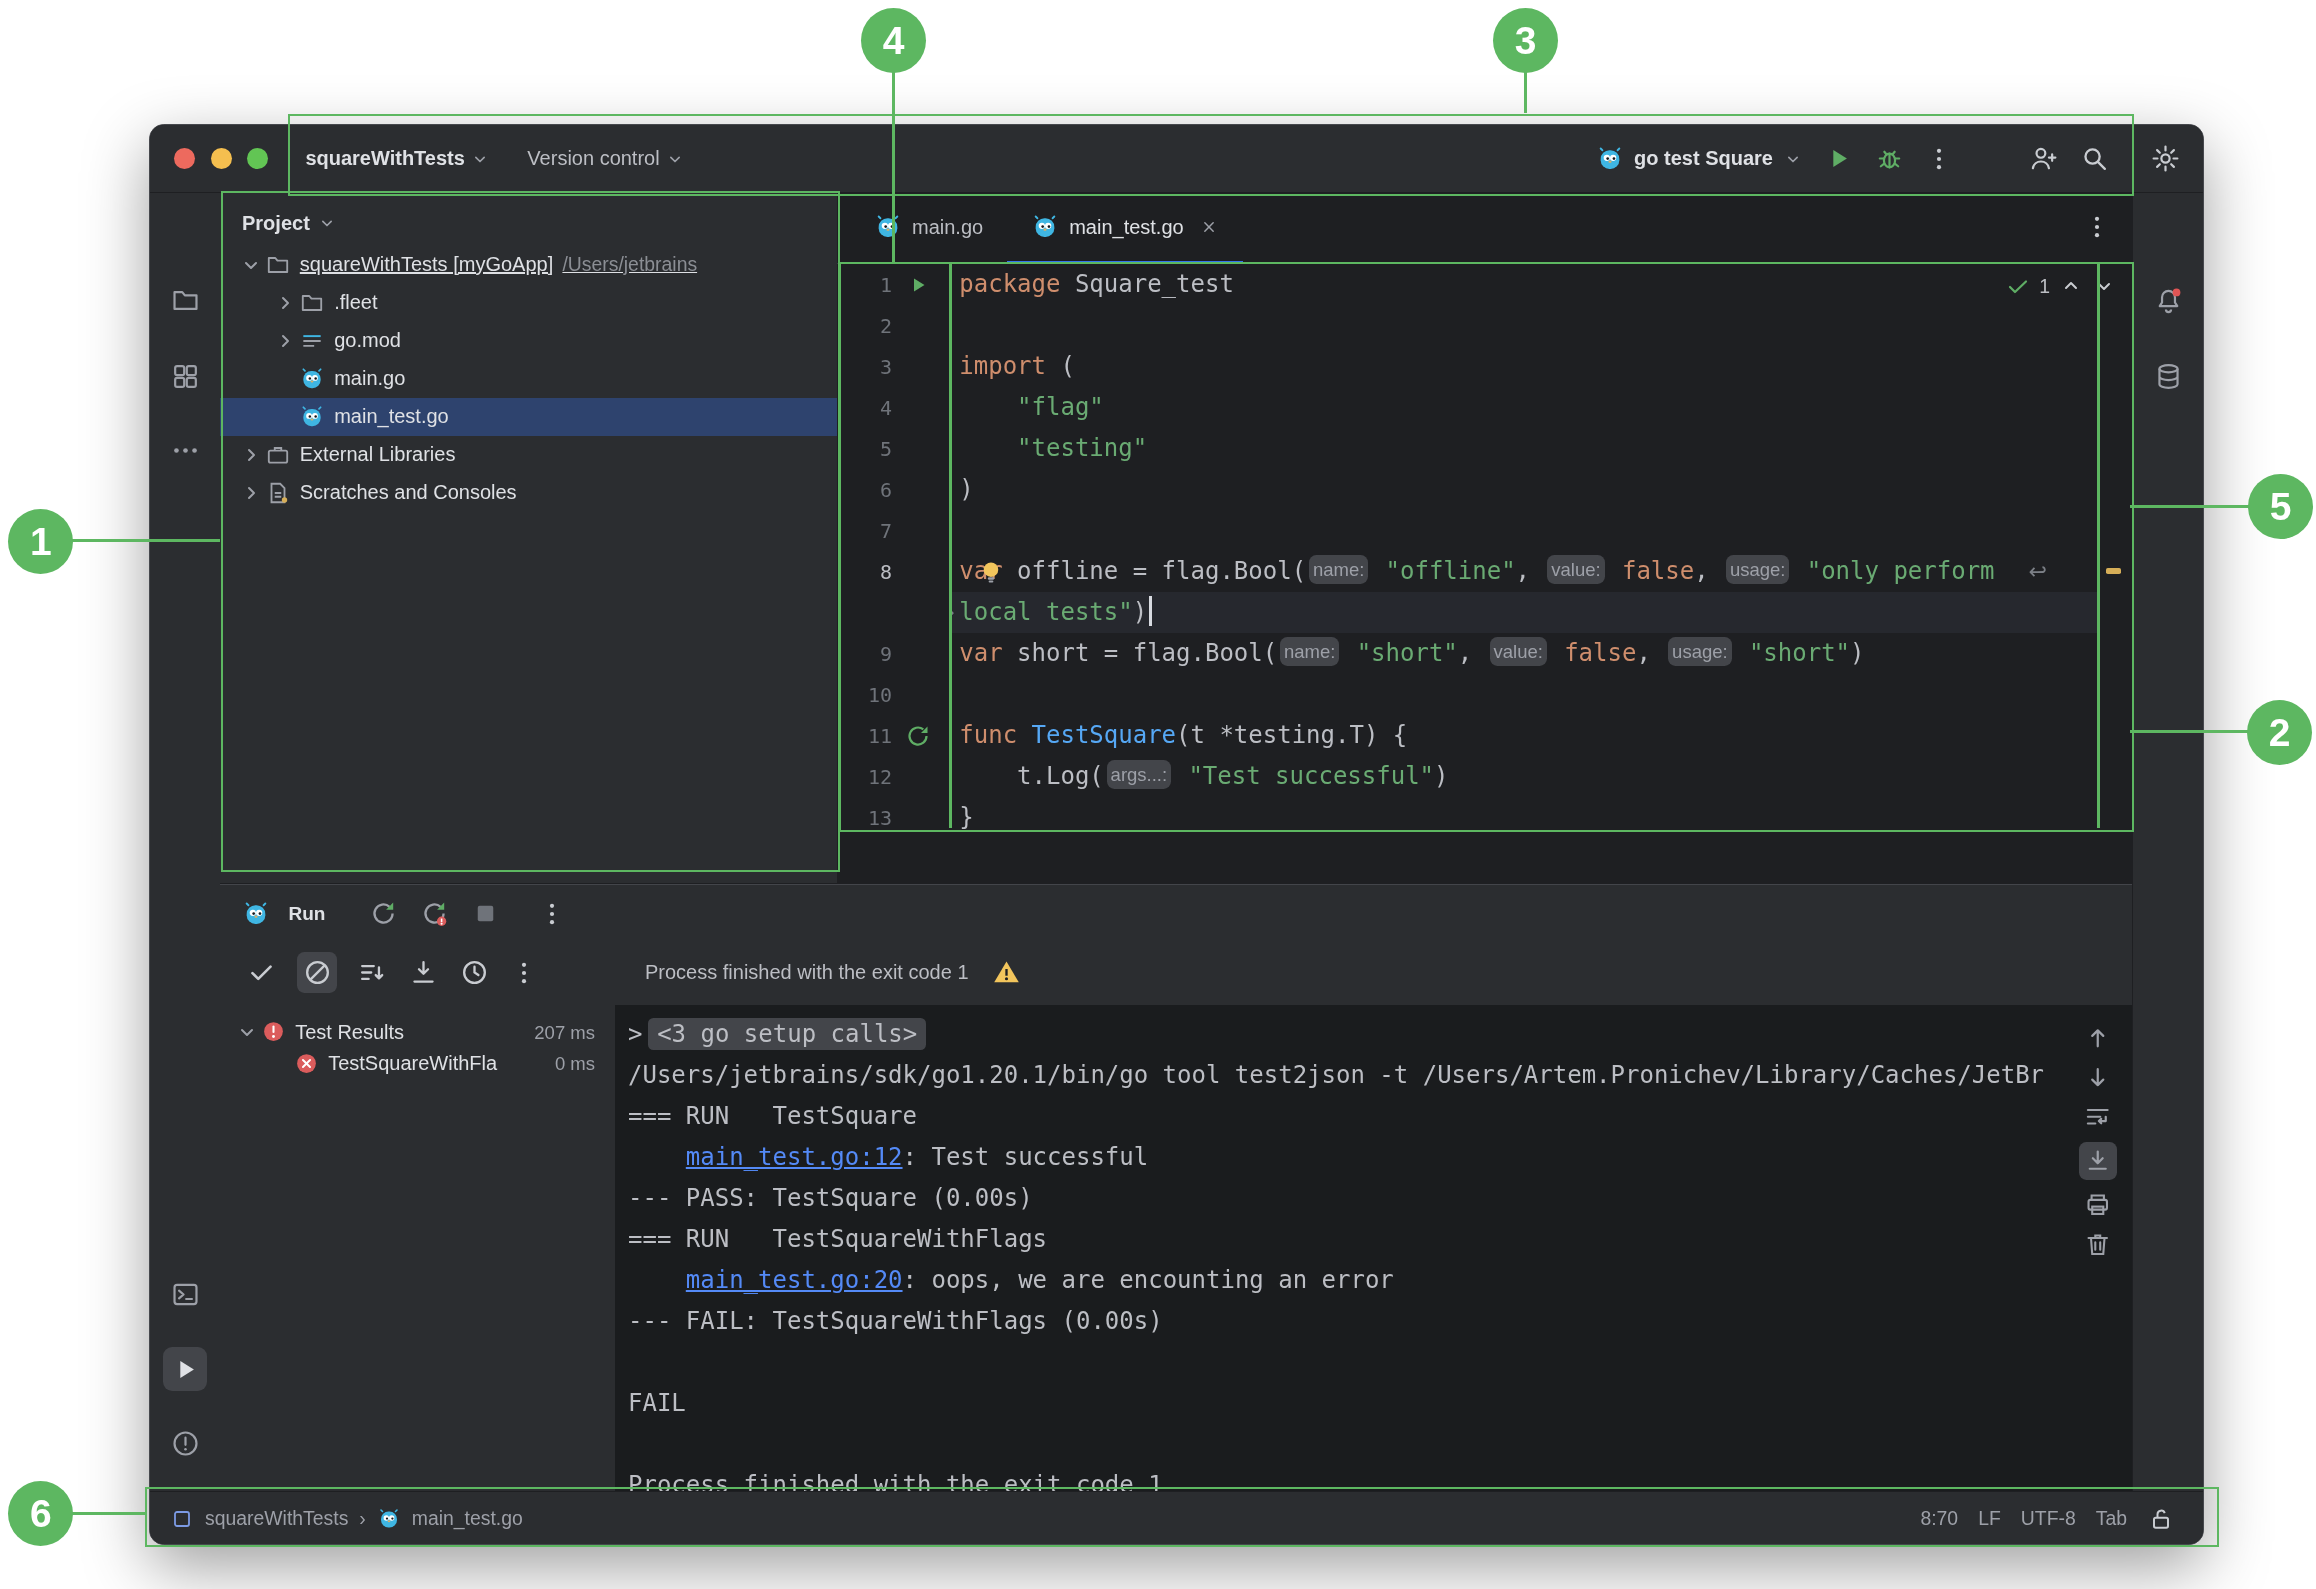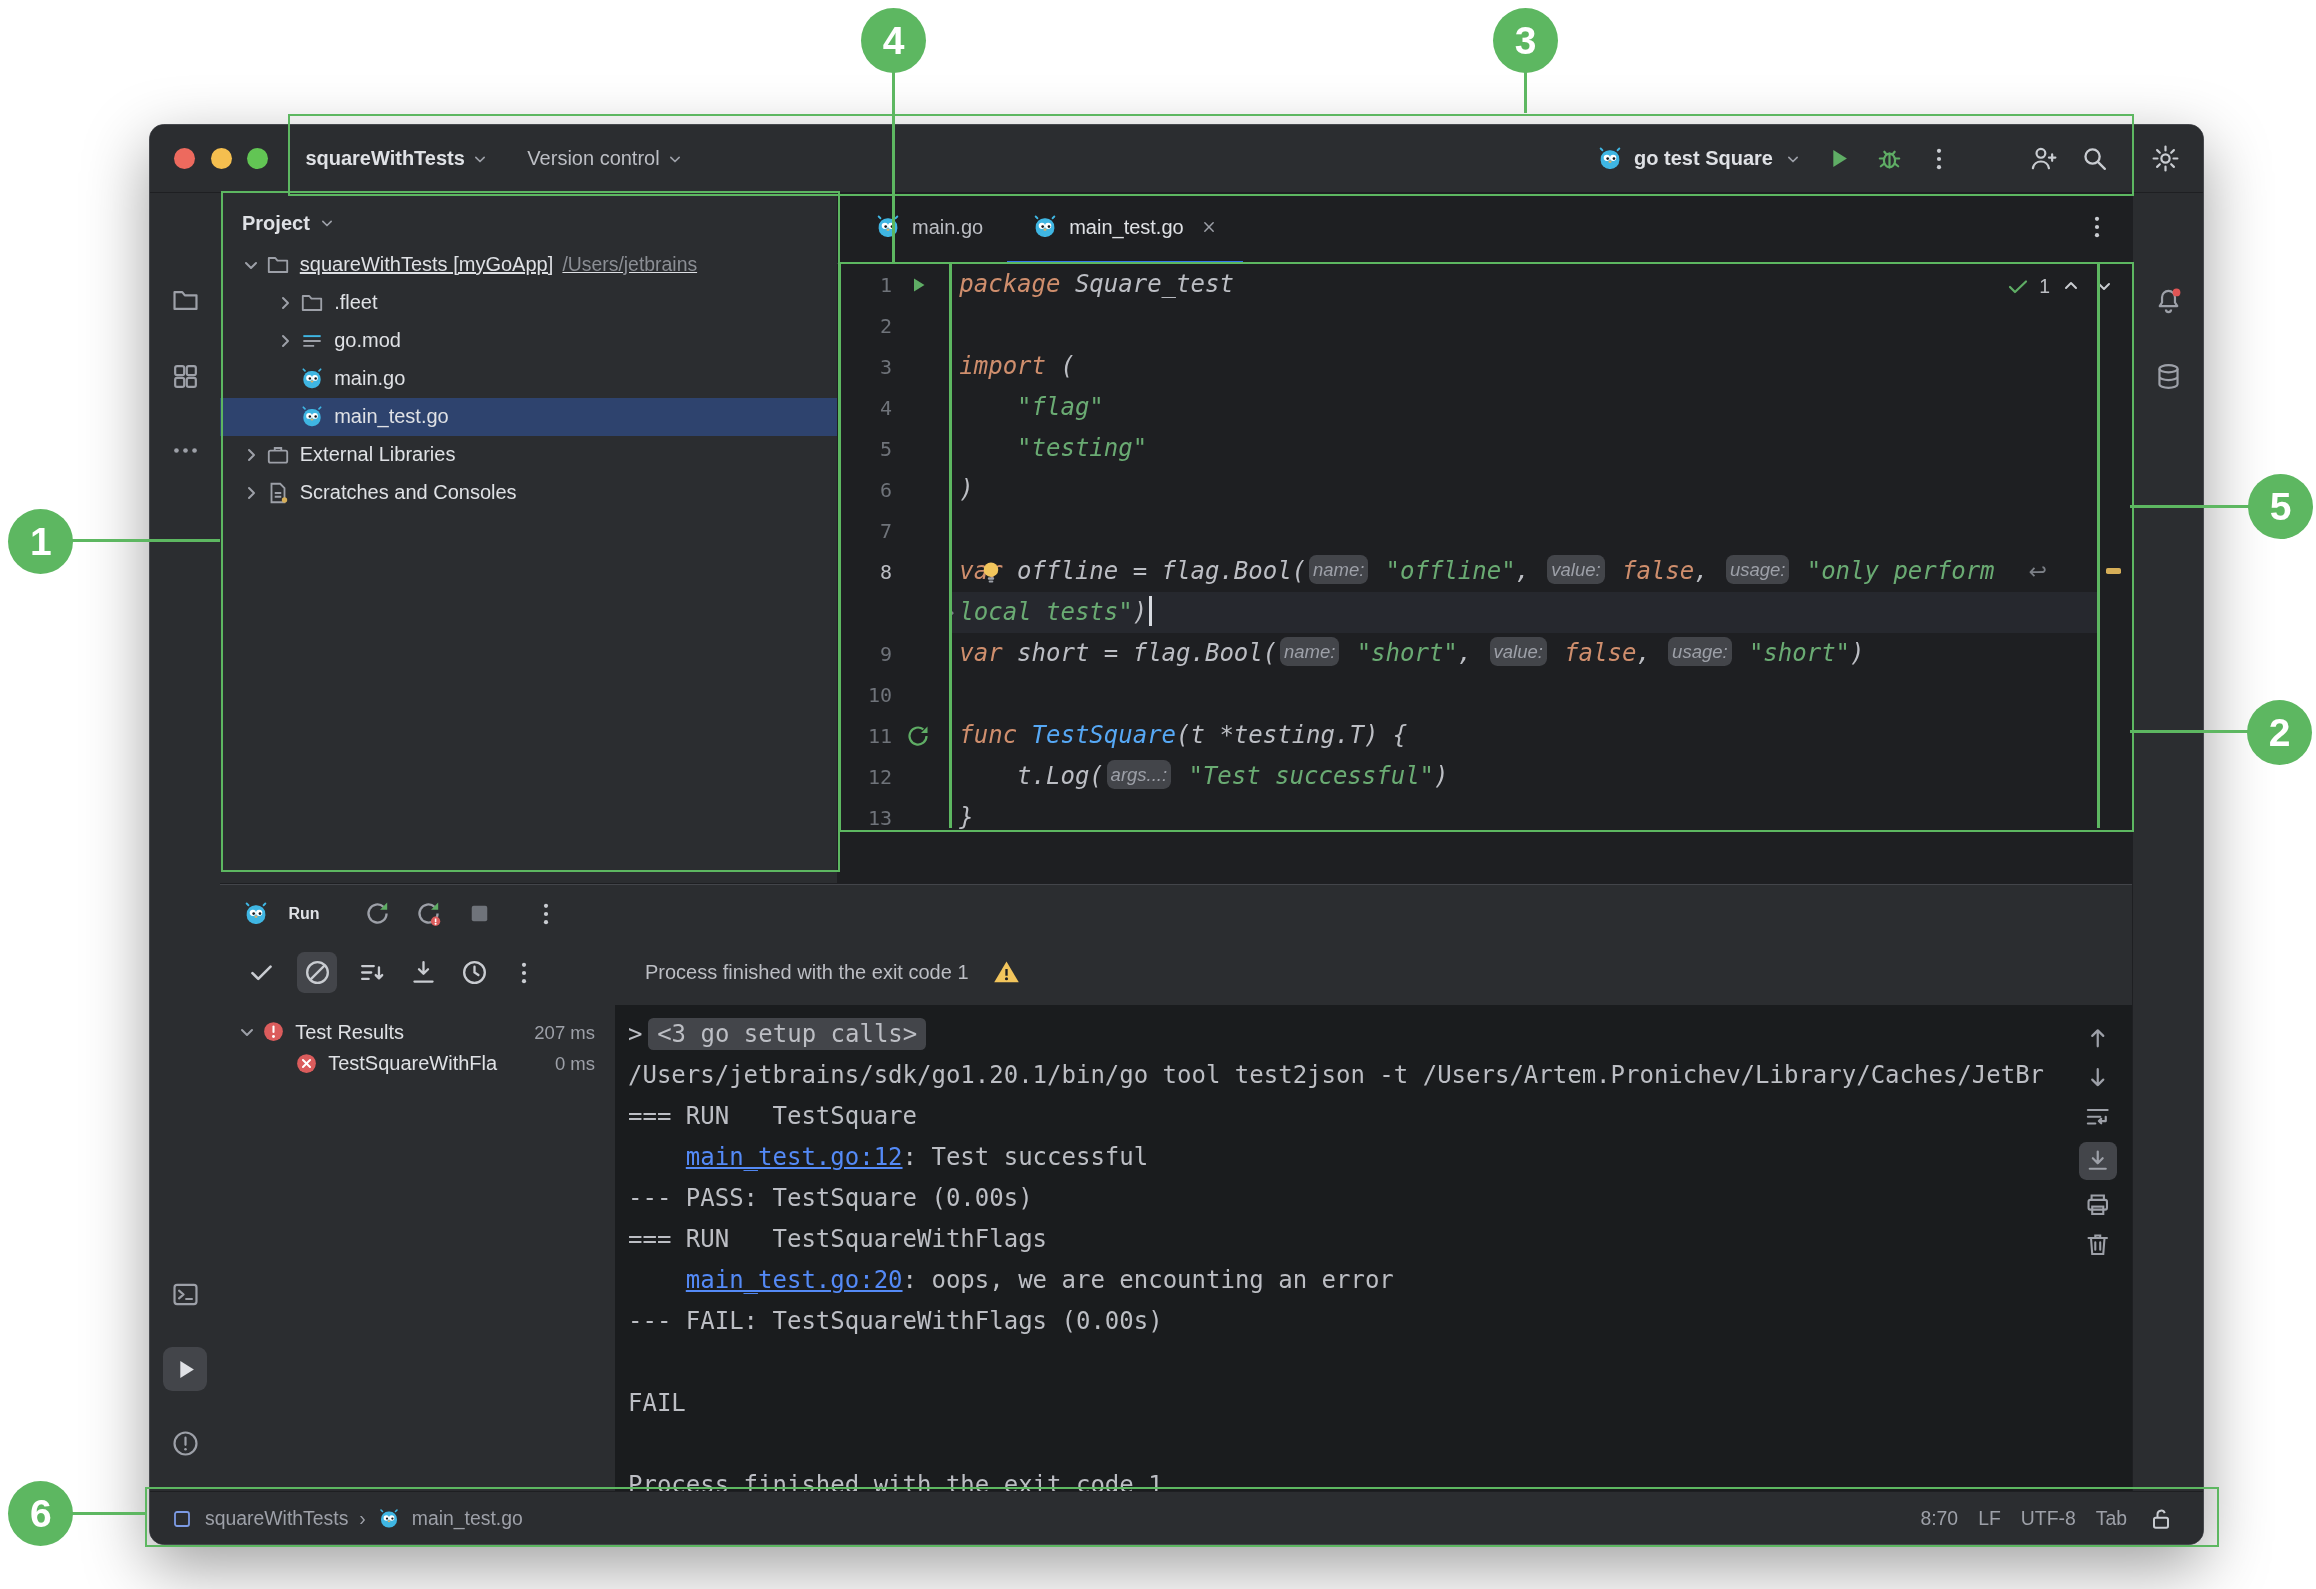--- a/index.html
+++ b/index.html
@@ -47,39 +47,39 @@
   .tab.active{color:#dfe1e5;border-bottom-color:#3574f0;}
   .tab .close{width:20px;height:20px;color:#9da0a8;margin-left:5.5px;}
   .tab-kebab{position:absolute;right:22px;top:20px;}
   .editor-body{position:absolute;left:0;top:71px;right:0;bottom:0;display:flex;overflow:hidden;}
   .gutter{width:114px;flex:none;}
   .gut-row{height:41px;display:flex;align-items:center;}
   .gut-num{width:55px;text-align:right;font:20px "DejaVu Sans Mono",monospace;color:#6f737a;flex:none;}
   .gut-num.cur{color:#bcbec4;}
   .gut-ic{width:52px;display:flex;justify-content:center;flex:none;}
   .gut-ic .ic{width:24px;height:24px;}
-  .code{flex:1;position:relative;overflow:hidden;font-style:italic;}
+  .code{flex:1;position:relative;overflow:hidden;}
   .code-line{height:41px;line-height:41px;white-space:pre;font-family:"DejaVu Sans Mono",monospace;font-size:24px;padding-left:8.3px;position:relative;}
   .caret-row{background:#26282e;}
   .c-kw{color:#cf8e6d}.c-str{color:#6aab73}.c-def{color:#bcbec4}.c-fn{color:#56a8f5}
   .chip{display:inline-block;background:#43454a;color:#9da0a8;border-radius:7.4px;padding:0 4px;font-family:"Liberation Sans",sans-serif;font-size:18.5px;line-height:29px;vertical-align:2.8px;margin:0 2.8px;}
   .cursor{display:inline-block;width:2.8px;height:29.5px;background:#d7dae0;vertical-align:-5.5px;margin-left:1.8px;}
   .wrap-arr{position:absolute;color:#7b7f86;font-size:22px;font-family:"DejaVu Sans",sans-serif;}
   .wrap-end{right:52px;top:0;}
   .wrap-start{left:-14.8px;top:0;}
   .bulb{position:absolute;left:26px;top:6.5px;width:28px;height:28px;}
   .scrollstrip{width:34px;flex:none;position:relative;}
   .scroll-mark{position:absolute;left:7.4px;top:304px;width:14.8px;height:5.5px;background:#d6ae58;border-radius:1.8px;}
   .inspection{position:absolute;right:16.6px;top:81px;display:flex;align-items:center;gap:9.2px;color:#bcbec4;font-size:19.4px;z-index:5;}
   .inspection .ic{width:24px;height:24px;}
 
   
   .runpanel{left:70px;top:759px;width:1912px;height:607px;background:#2b2d30;border-top:0.9px solid #43454a;}
   .rp-header{position:absolute;left:0;top:0;right:0;height:57px;display:flex;align-items:center;gap:18.5px;padding-left:22px;}
-  .rp-title{font-size:16px;font-weight:bold;color:#dfe1e5;}
+  .rp-title{font-size:19px;font-weight:bold;color:#dfe1e5;}
   .rp-icons{display:flex;align-items:center;gap:20px;margin-left:24px;}
   .rp-toolbar{position:absolute;left:0;top:57px;height:61px;display:flex;align-items:center;gap:20px;padding-left:26px;}
   .pill{background:#43454a;border-radius:7.4px;padding:4.6px;}
   .rp-status{position:absolute;left:425px;top:57px;height:61px;display:flex;align-items:center;gap:22px;color:#bcbec4;font-size:20px;}
   .test-tree{position:absolute;left:0;top:120px;width:395px;bottom:0;overflow:hidden;}
   .test-row{display:flex;align-items:center;height:39px;font-size:20px;color:#dfe1e5;white-space:nowrap;}
   .test-row .chev{width:28px;height:24px;color:#9da0a8;flex:none;}
   .test-ic{width:25px;height:25px;margin-right:9.2px;flex:none;}
   .test-time{margin-left:auto;margin-right:20px;color:#9da0a8;font-size:18.5px;}
   .console{position:absolute;left:395px;top:120px;right:0;bottom:0;background:#1a1c1e;overflow:hidden;padding-left:13px;padding-top:9.2px;}

